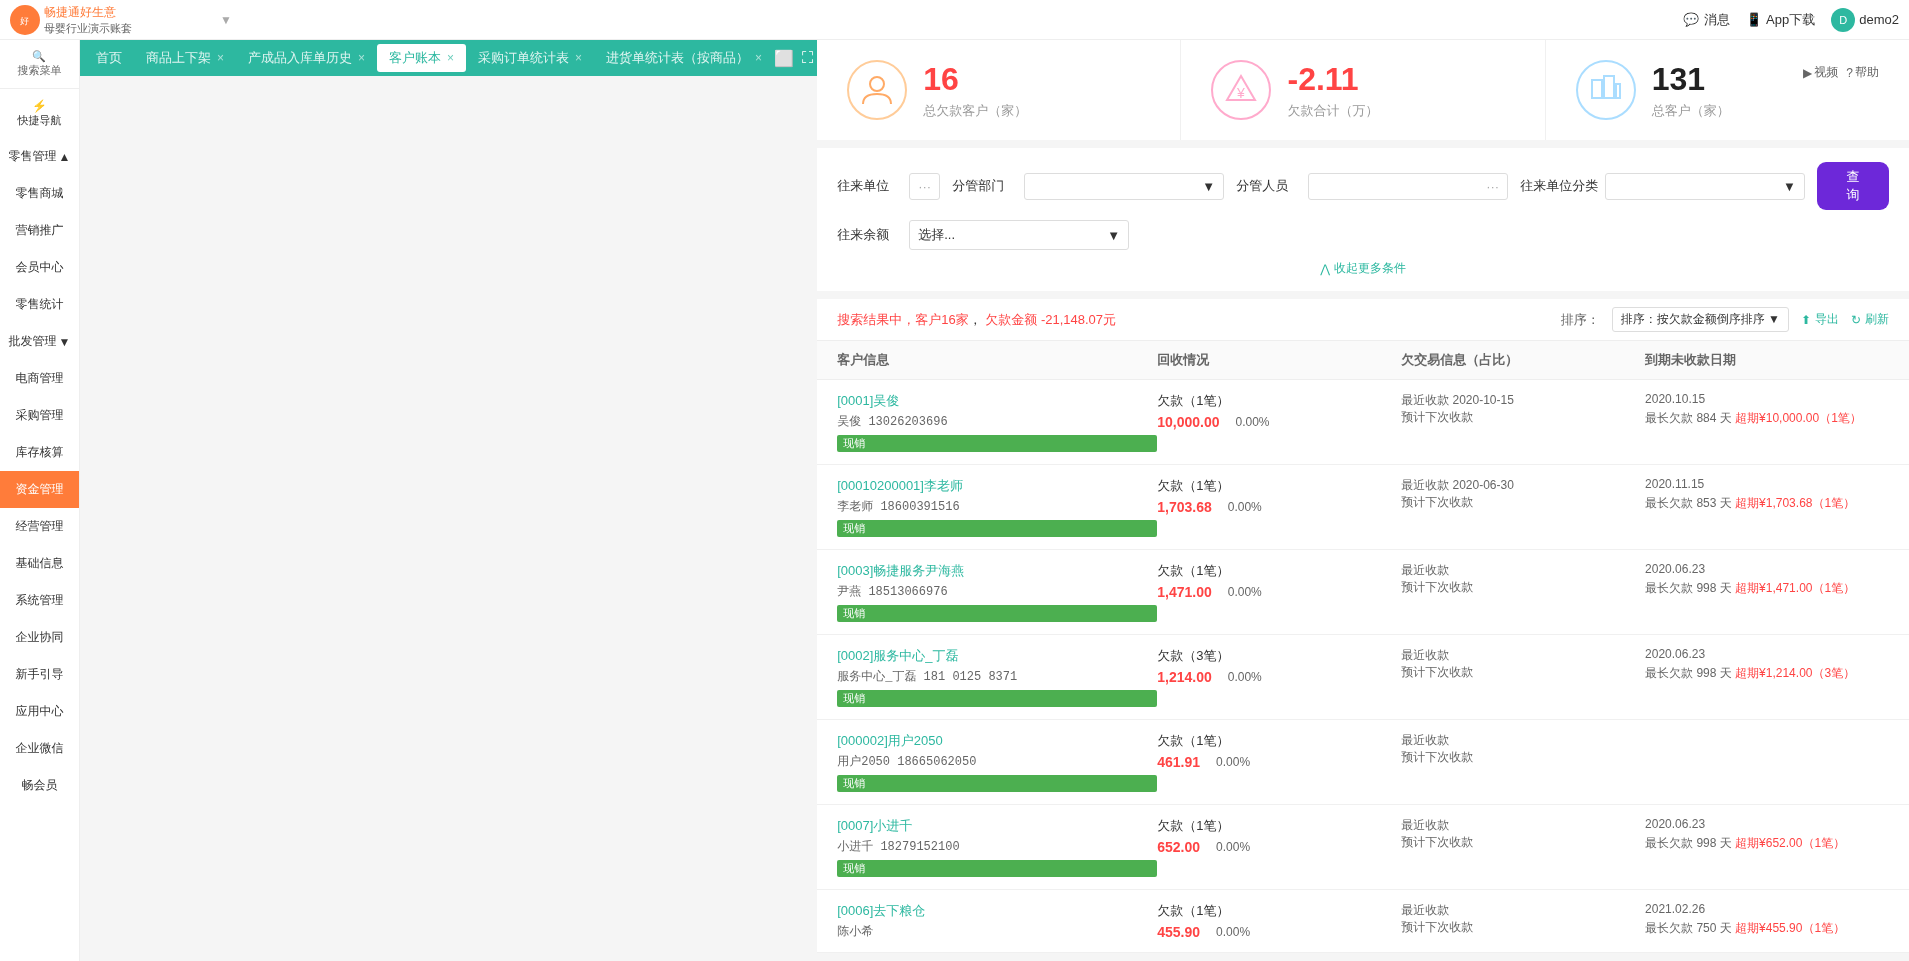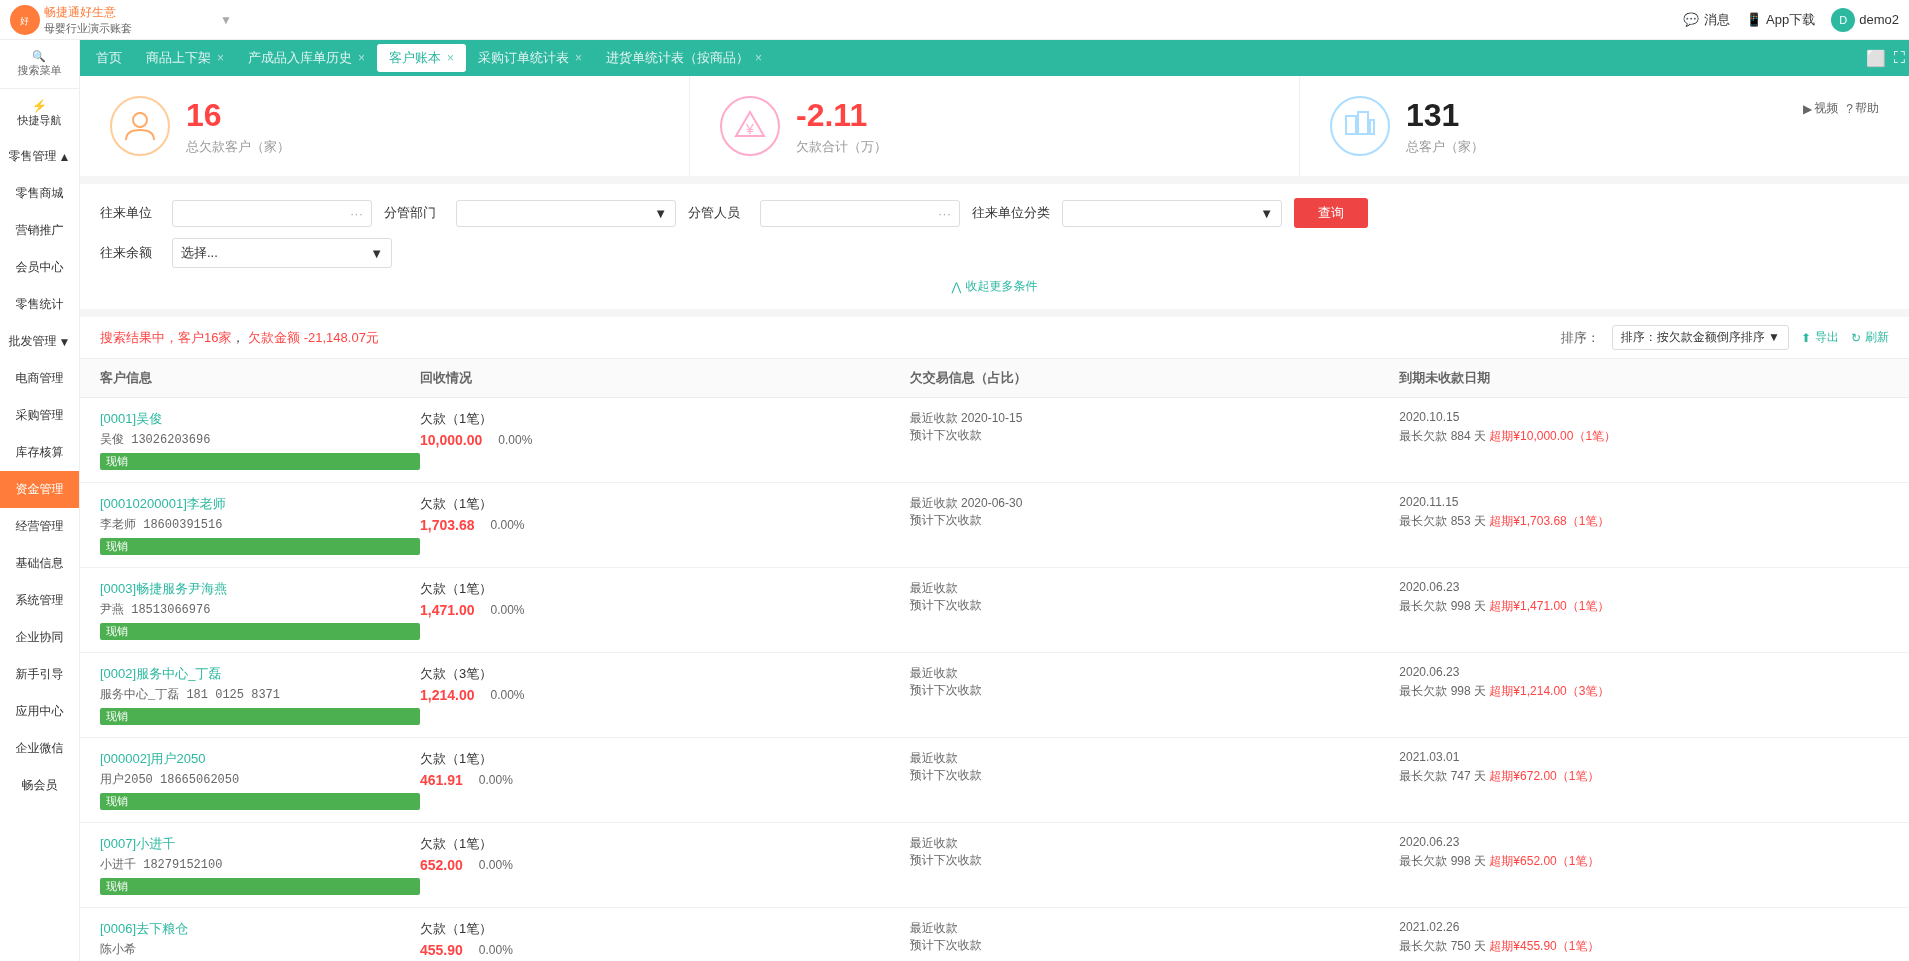--- a/index.html
+++ b/index.html
@@ -18,21 +18,21 @@
     
     .main-layout { display: flex; flex: 1; overflow: hidden; }
 
     
     .sidebar { width: 80px; background: #fff; border-right: 1px solid #eee; display: flex; flex-direction: column; overflow-y: auto; }
     .sidebar-item { padding: 10px 0; text-align: center; font-size: 12px; color: #333; cursor: pointer; transition: background 0.2s; }
     .sidebar-item.active { background: #ff7c3a; color: #fff; }
     .sidebar-item.has-arrow { display: flex; align-items: center; justify-content: center; gap: 2px; }
 
     
-    .content-area { flex: 1; display: flex; flex-direction: column; overflow: hidden; }
+    .content-area { flex: 1; display: flex; flex-direction: row; overflow: hidden; }
 
     
     .tab-bar { display: flex; align-items: center; background: #2db8a0; height: 36px; padding: 0 4px; }
     .tab-item { display: flex; align-items: center; gap: 6px; padding: 0 12px; height: 28px; font-size: 13px; color: rgba(255,255,255,0.85); cursor: pointer; border-radius: 3px; white-space: nowrap; }
     .tab-item.active { background: #fff; color: #2db8a0; }
     .tab-close { font-size: 12px; opacity: 0.7; }
     .tab-bar-right { margin-left: auto; display: flex; align-items: center; gap: 8px; color: white; font-size: 16px; }
 
     
     .page-content { flex: 1; overflow-y: auto; background: #f5f5f5; padding: 0; }
@@ -51,21 +51,21 @@
     .stat-label { font-size: 13px; color: #999; margin-top: 4px; }
     .stat-top-right { margin-left: auto; display: flex; gap: 8px; font-size: 12px; color: #666; align-self: flex-start; padding-top: 4px; }
 
     
     .filter-area { background: #fff; padding: 14px 20px; margin-bottom: 8px; }
     .filter-row { display: flex; align-items: center; gap: 12px; margin-bottom: 10px; }
     .filter-label { font-size: 13px; color: #333; white-space: nowrap; min-width: 60px; }
     .filter-input { flex: 1; border: 1px solid #ddd; border-radius: 3px; padding: 5px 8px; font-size: 13px; color: #333; background: #fff; max-width: 200px; }
     .filter-select { flex: 1; border: 1px solid #ddd; border-radius: 3px; padding: 5px 8px; font-size: 13px; color: #333; background: #fff; max-width: 220px; display: flex; align-items: center; justify-content: space-between; cursor: pointer; }
     .filter-dots { color: #aaa; cursor: pointer; }
-    .search-btn { background: #ef4444; color: #fff; border: none; border-radius: 3px; padding: 6px 24px; font-size: 13px; cursor: pointer; }
+    .search-btn { background: #6d28d9; color: #fff; border: none; border-radius: 9px; padding: 6px 24px; font-size: 13px; cursor: pointer; }
     .collapse-btn { display: flex; align-items: center; gap: 4px; font-size: 12px; color: #2db8a0; cursor: pointer; justify-content: center; margin-top: 4px; }
 
     
     .results-bar { background: #fff; padding: 8px 20px; display: flex; align-items: center; justify-content: space-between; border-bottom: 1px solid #eee; }
     .results-info { font-size: 13px; color: #333; }
     .results-info span { color: #ff4444; }
     .results-actions { display: flex; align-items: center; gap: 12px; font-size: 13px; color: #666; }
     .sort-select { border: 1px solid #ddd; border-radius: 3px; padding: 3px 8px; font-size: 12px; color: #333; cursor: pointer; }
     .action-btn { display: flex; align-items: center; gap: 4px; color: #2db8a0; cursor: pointer; font-size: 12px; }
 
@@ -461,24 +461,20 @@
         <span class="debt-count">欠款（1笔）</span>
         <div class="debt-row">
           <span class="debt-amount">461.91</span>
           <span class="debt-percent">0.00%</span>
         </div>
       </div>
       <div class="recovery-info">
         <span>最近收款</span>
         <span>预计下次收款</span>
       </div>
-      <div class="due-info">
-        <span>2021.03.01</span>
-        <span>最长欠款 747 天 <span class="overdue-link">超期¥672.00（1笔）</span></span>
-      </div>
     </div>
   </div>
               <div class="table-row-wrapper">
     <div class="table-row">
       <div class="customer-info">
         <span class="customer-name">[0007]小进千</span>
         <span class="customer-phone">小进千  18279152100</span>
         <span class="customer-tag">现销</span>
       </div>
       <div class="debt-info">

